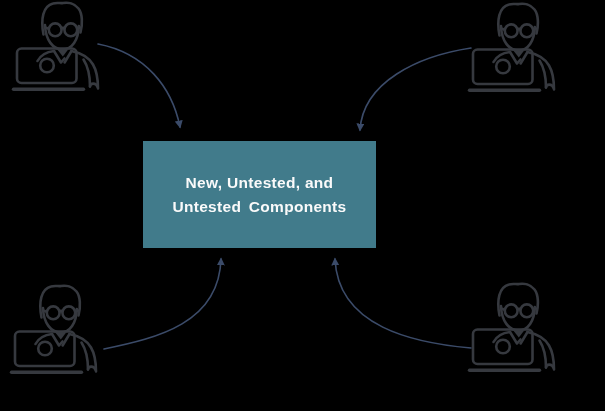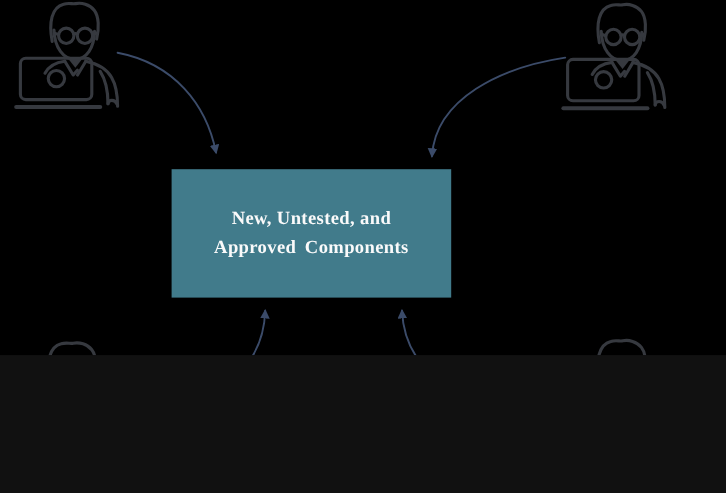--- a/index.html
+++ b/index.html
@@ -7,24 +7,24 @@
     --box-fill: #417B8B;
     --box-text: #FAFAFA;
     --arrow: #3B4B69;
     --icon-stroke: #36393F;
   }
   * { margin: 0; padding: 0; box-sizing: border-box; }
   html, body { background: #111; }
   .stage {
     position: relative;
     width: 605px;
-    height: 296px;
+    height: 411px;
     background: var(--background);
     overflow: hidden;
-    font-family: Liberation Serif, serif;
+    font-family: Liberation Sans, sans-serif;
   }
   .node {
     position: absolute;
     width: 100px;
     height: 95px;
     color: var(--icon-stroke);
   }
   .node svg { width: 100%; height: 100%; display: block; }
   .node-top-left     { left: 10px;  top: -1px; }
   .node-top-right    { left: 466px; top: 0px; }
@@ -131,16 +131,16 @@
       </svg>
   </div>
   <div class="node node-bottom-right">
     <svg>
         <use href="#dev-icon"></use>
       </svg>
   </div>
 
   <div class="center-box">
     <span class="line1">New, Untested, and</span>
-    <span class="line2">Approved Components</span>
+    <span class="line2">Untested Components</span>
   </div>
 
 </div>
 
 </body></html>

